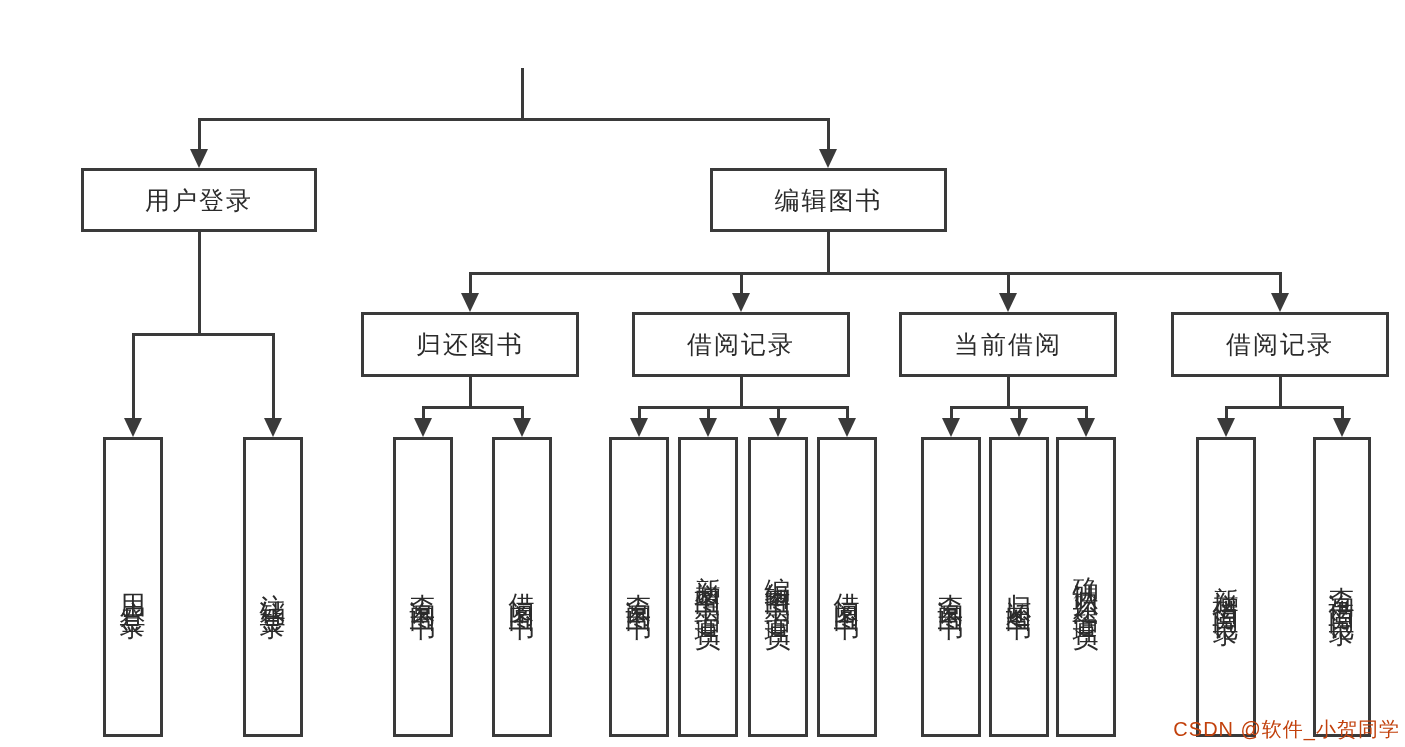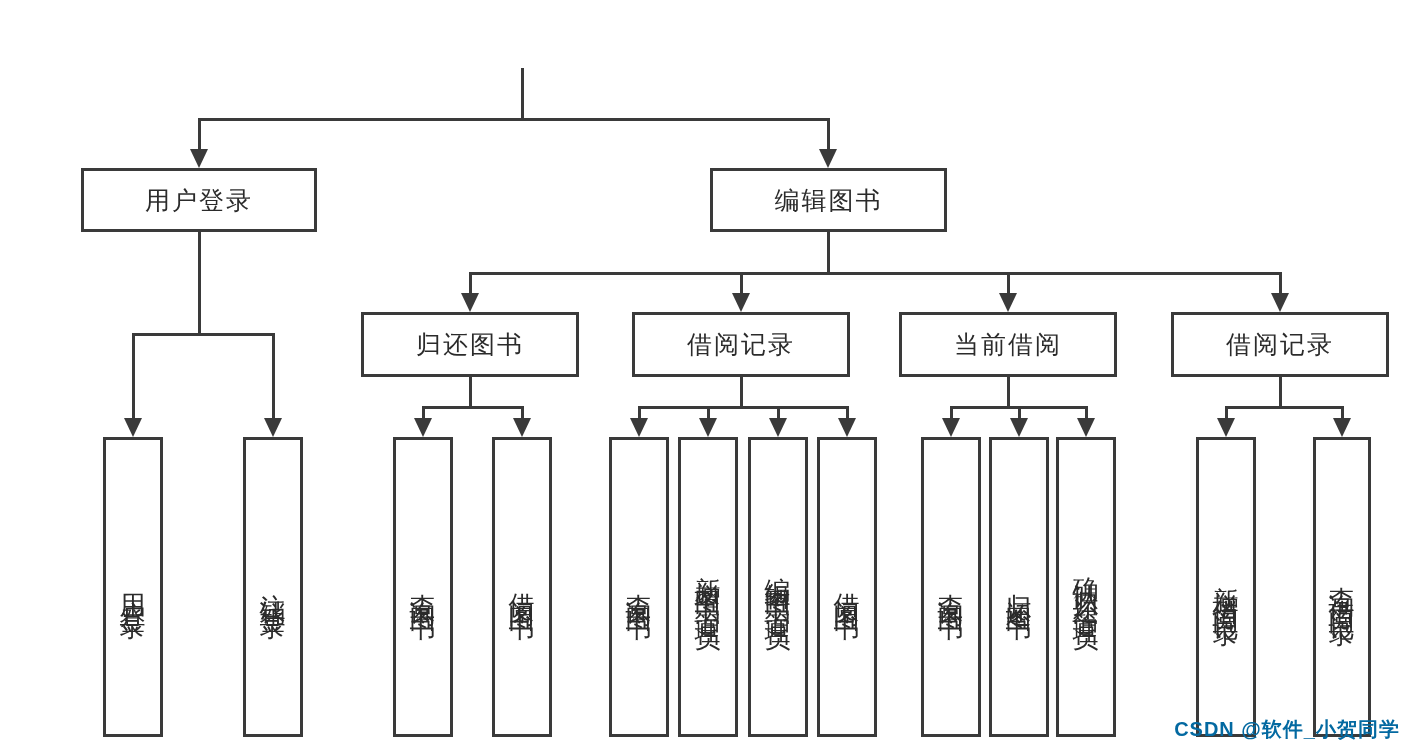--- a/index.html
+++ b/index.html
@@ -44,24 +44,23 @@
     border-left: 9px solid transparent;
     border-right: 9px solid transparent;
     border-top: 19px solid #3a3a3a;
   }
   .watermark {
     position: absolute;
     right: 5px;
     bottom: 4px;
     font-size: 20px;
     letter-spacing: 1px;
-    color: #0369a1;
+    color: #c2410c;
     z-index: 5;
     white-space: nowrap;
-    font-weight: bold;
   }
 </style>
 </head>
 <body>
 
 <div class="canvas">
 
 
   <div class="vline" style="left:520.5px;top:68px;height:51px"></div>
   <div class="hline" style="left:197.5px;top:117.5px;width:632px"></div>

